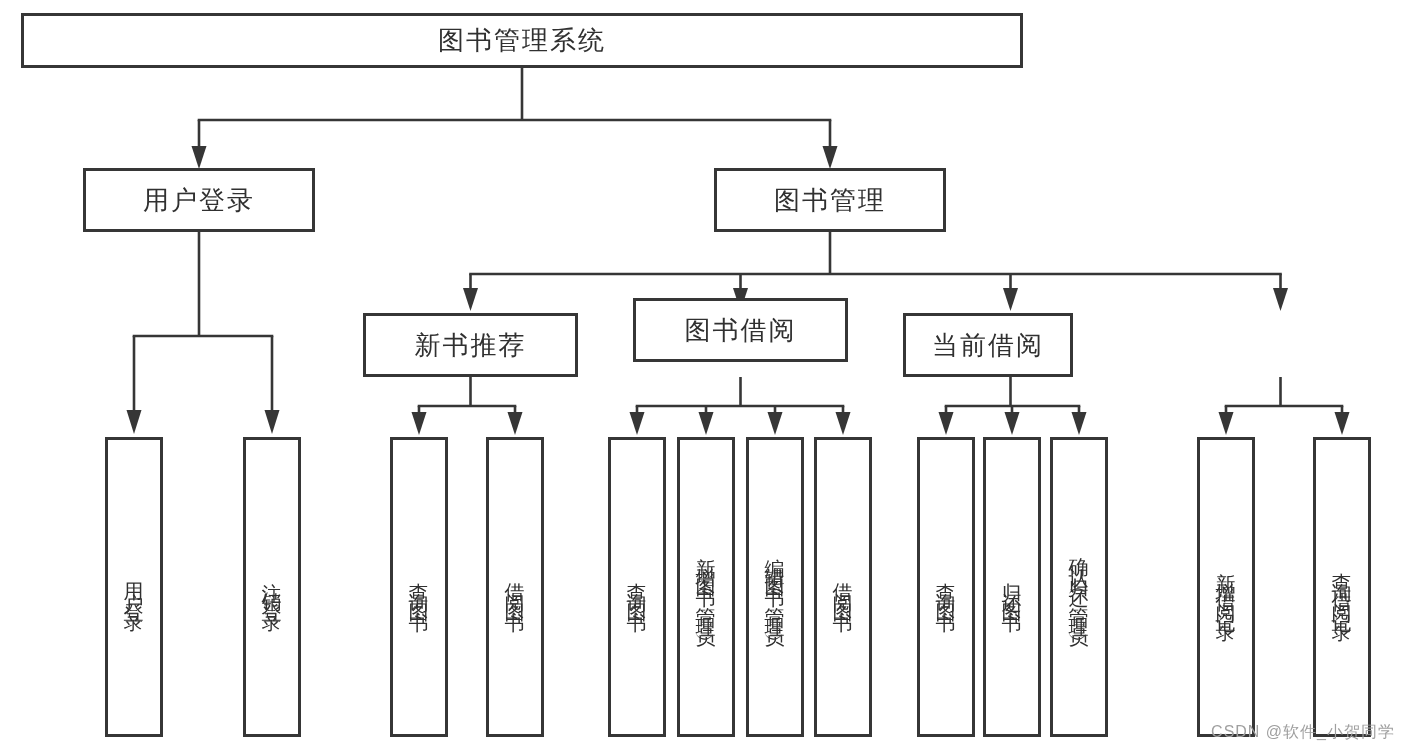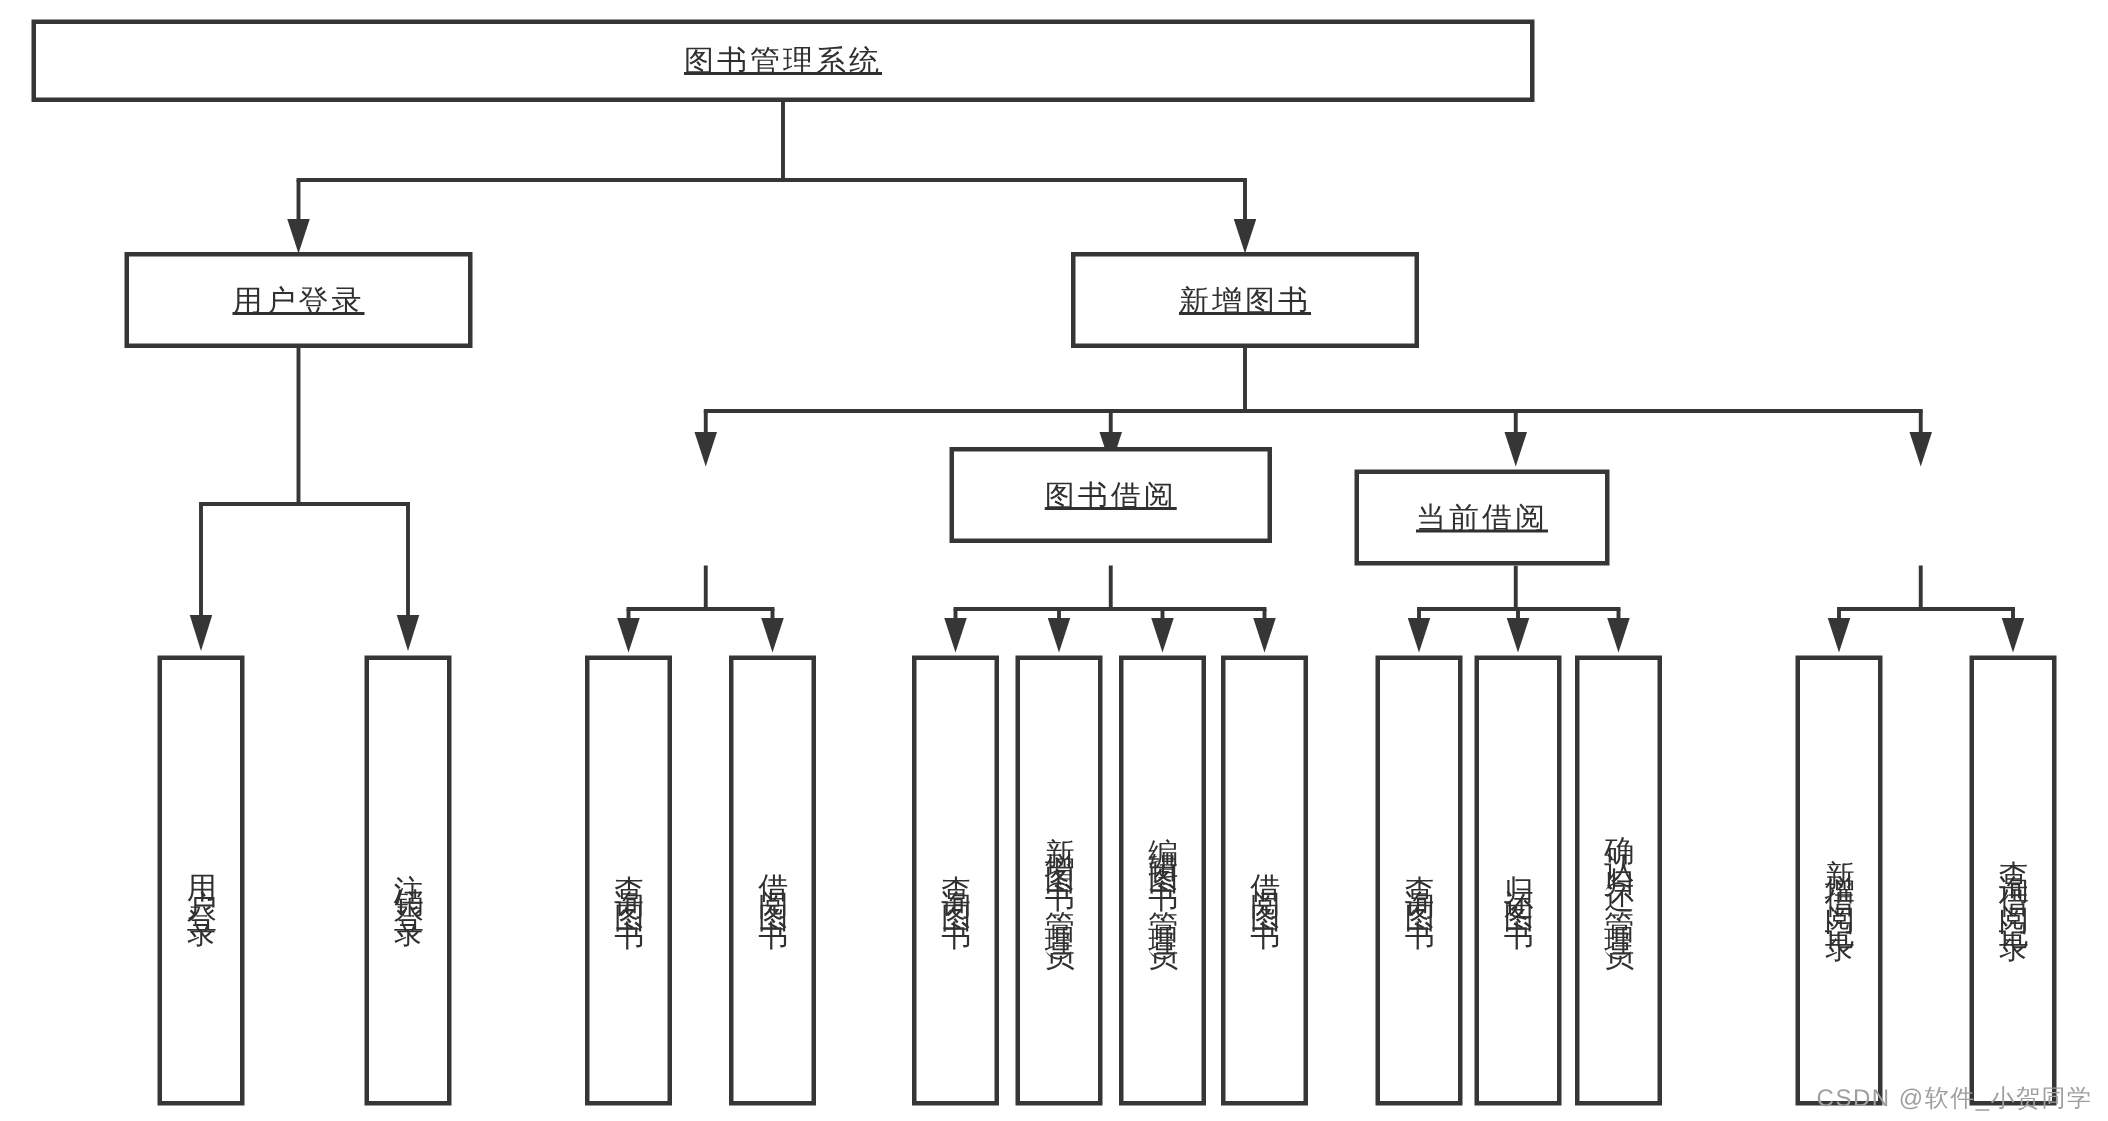--- a/index.html
+++ b/index.html
@@ -16,24 +16,23 @@
     position:absolute;
     box-sizing:border-box;
     border:3px solid #363636;
     background:#ffffff;
     display:flex;
     align-items:center;
     justify-content:center;
     color:#303030;
   }
   .hlbl{
-    font-size:20px;
+    font-size:26px;
     letter-spacing:2px;
     white-space:nowrap;
-    text-decoration:underline;
   }
   .vlbl{
     writing-mode:vertical-rl;
     text-orientation:mixed;
     font-size:20px;
     letter-spacing:10px;
     line-height:1;
     white-space:nowrap;
   }
   .watermark{
@@ -115,23 +114,26 @@
   </svg>
 
   <div class="box" style="left:21px;top:13px;width:1002px;height:55px">
     <span class="hlbl">图书管理系统</span>
   </div>
 
   <div class="box" style="left:83px;top:168px;width:232px;height:64px">
     <span class="hlbl">用户登录</span>
   </div>
   <div class="box" style="left:714px;top:168px;width:232px;height:64px">
-    <span class="hlbl">新增图书</span>
+    <span class="hlbl">图书管理</span>
   </div>
 
+  <div class="box" style="left:363px;top:313px;width:215px;height:64px">
+    <span class="hlbl">新书推荐</span>
+  </div>
   <div class="box" style="left:633px;top:298px;width:215px;height:64px">
     <span class="hlbl">图书借阅</span>
   </div>
   <div class="box" style="left:903px;top:313px;width:170px;height:64px">
     <span class="hlbl">当前借阅</span>
   </div>
 
   <div class="box" style="left:105px;top:437px;width:58px;height:300px">
     <span class="vlbl">用户登录</span>
   </div>

